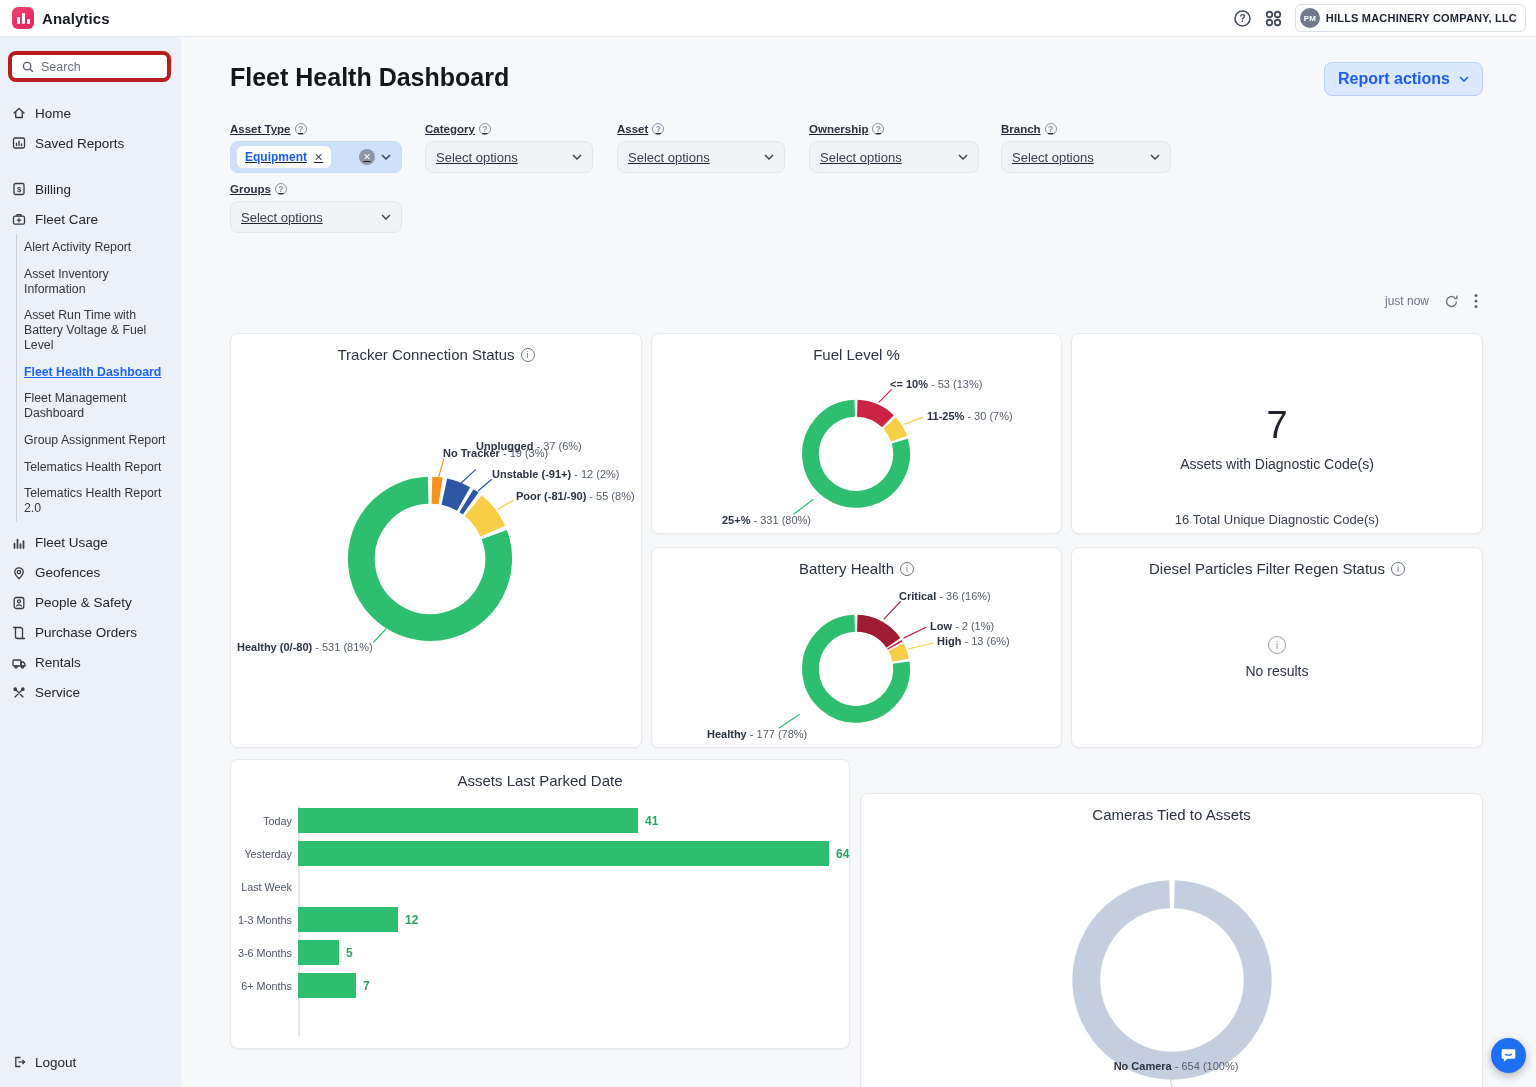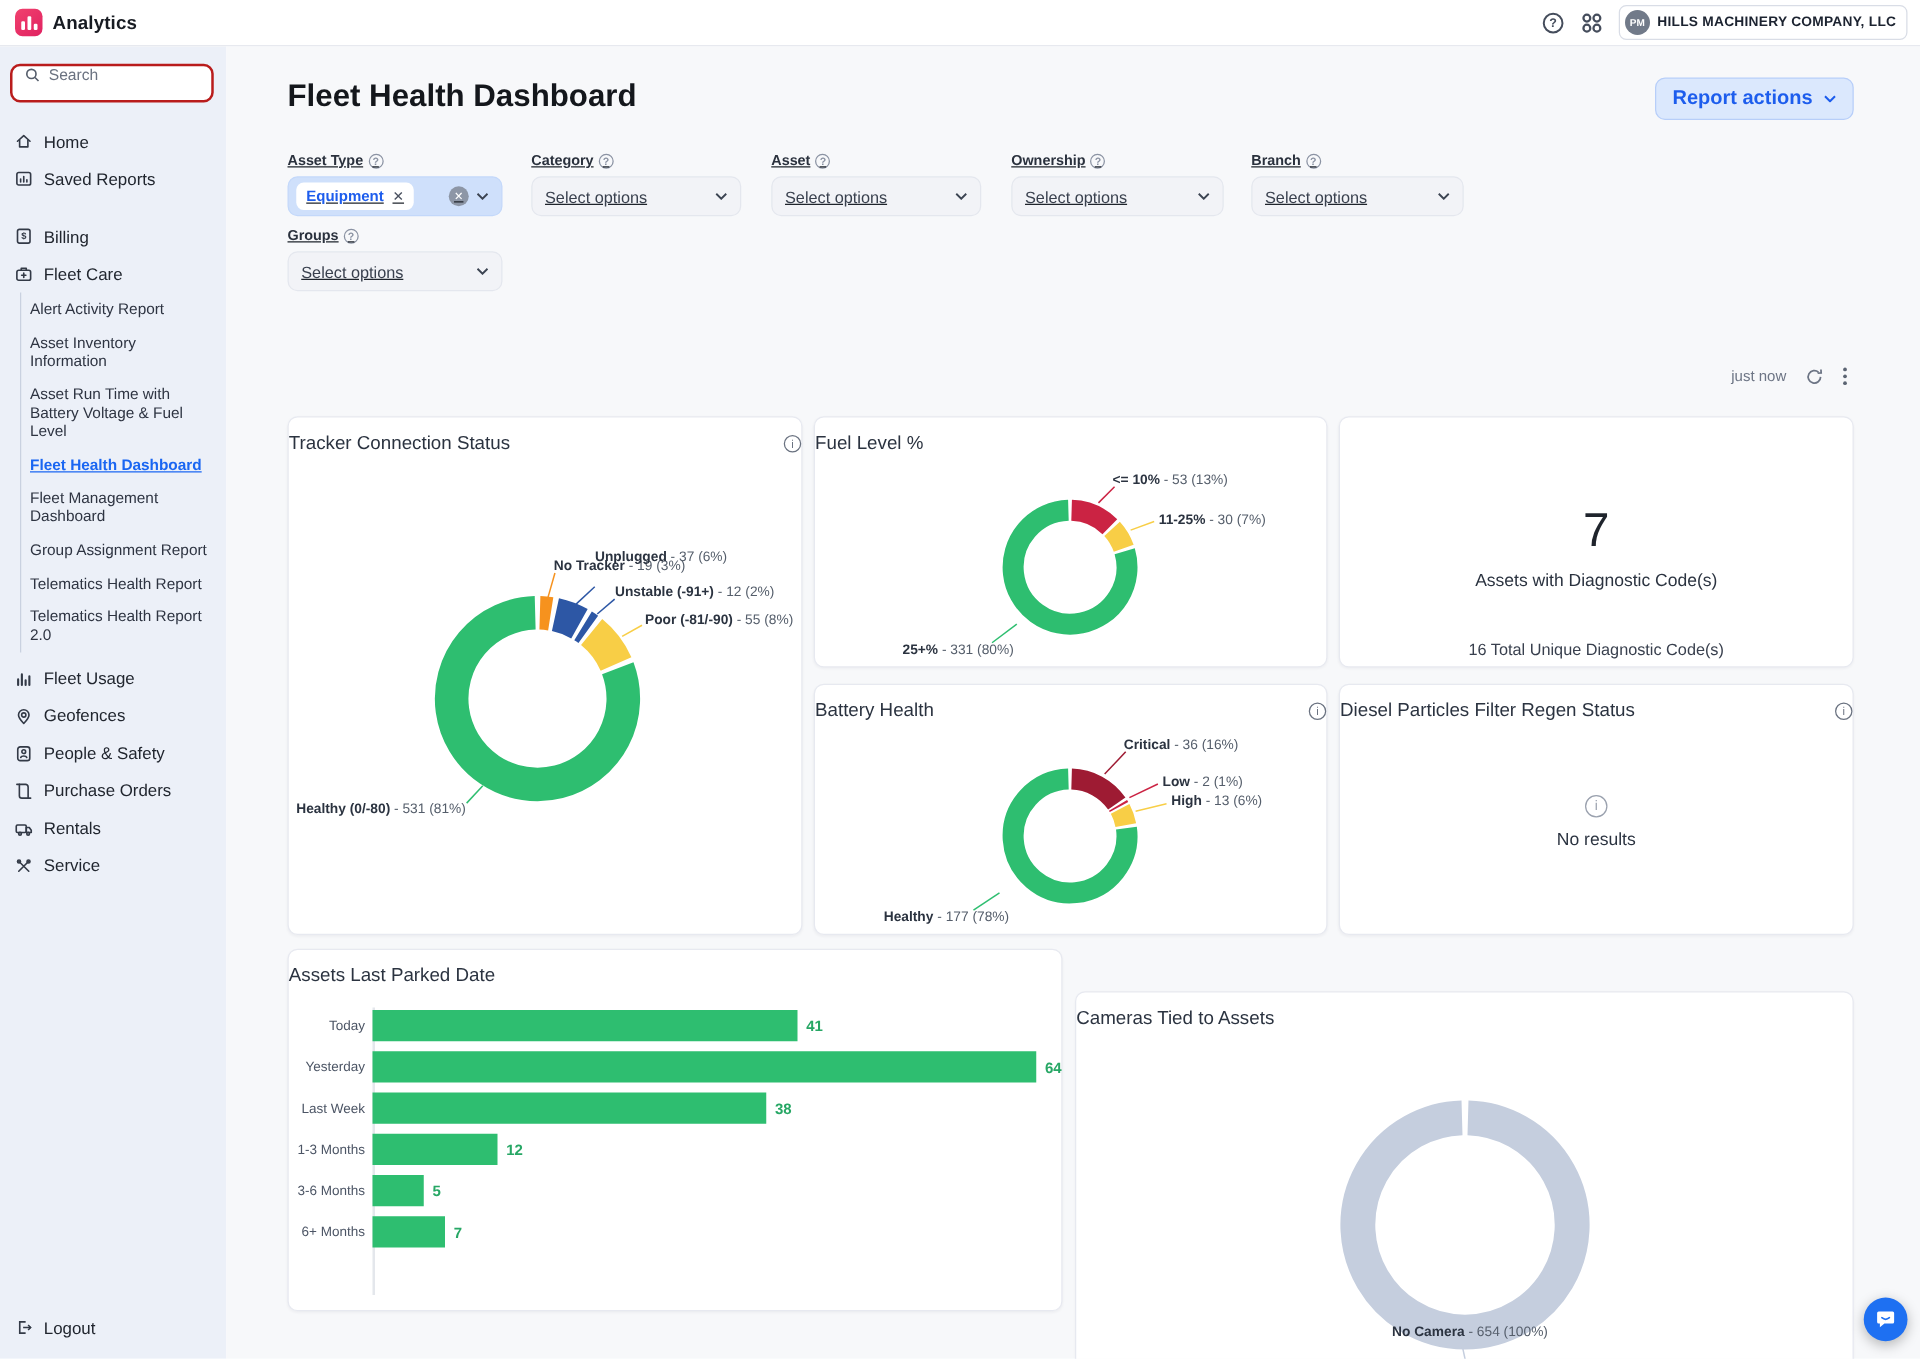--- a/index.html
+++ b/index.html
@@ -13,21 +13,21 @@
   .logo-box i { display:block; width:3px; background:#fff; border-radius:1px; }
   .app-name { font-size:15px; font-weight:700; color:#171b22; margin-left:8px; letter-spacing:.1px; }
   .header-right { display:flex; align-items:center; gap:12px; }
   .hdr-icon { display:flex; align-items:center; cursor:pointer; }
   .company-pill { display:flex; align-items:center; gap:6px; border:1px solid #d9dde6; border-radius:6px; padding:3px 8px 3px 4px; background:#fff; cursor:pointer; }
   .avatar { width:20px; height:20px; border-radius:50%; background:#717a89; color:#fff; font-size:8px; font-weight:700; display:flex; align-items:center; justify-content:center; }
   .company-name { font-size:11px; font-weight:600; color:#1c2330; letter-spacing:.2px; white-space:nowrap; }
 
   
   .sidebar { position:absolute; top:37px; left:0; width:181px; bottom:0; background:#ecf0f8; padding-top:12px; }
-  .search-box { margin:2px 10px 16px 8px; background:#fff; border:2px solid #b91c1c; border-radius:8px; height:31px; display:flex; align-items:flex-start; padding:0 9px; gap:6px; }
+  .search-box { margin:2px 10px 16px 8px; background:#fff; border:4px solid #b91c1c; border-radius:8px; height:31px; display:flex; align-items:center; padding:0 9px; gap:6px; }
   .search-box input { border:none; outline:none; font-size:12.5px; color:#333; width:100%; background:transparent; font-family:inherit; }
   .search-box input::placeholder { color:#6a7280; }
   .s-item { display:flex; gap:8px; align-items:center; padding:7px 12px 7px 11px; font-size:13.5px; color:#21262f; font-weight:500; cursor:pointer; }
   .s-item .ic { width:16px; height:16px; flex:none; display:flex; align-items:center; }
   .s-item.gap-after { margin-bottom:16px; }
   .s-sub-list { margin:0 6px 6px 16px; border-left:1px solid #c9d1e0; }
   .s-sub { padding:6px 6px 6px 7px; font-size:12.3px; color:#2e3442; line-height:1.2; font-weight:400; cursor:pointer; }
   .s-sub.active { color:#1a66f2; font-weight:700; text-decoration:underline; }
   .logout-item { position:absolute; bottom:10px; left:0; right:0; }
 
@@ -56,21 +56,21 @@
 
   .card { position:absolute; background:#fff; border:1px solid #e7e9f0; border-radius:8px; box-shadow:0 1px 2px rgba(20,24,40,.04); }
   #card-tracker { left:49px;  top:296px; width:412px; height:415px; }
   #card-fuel    { left:470px; top:296px; width:411px; height:201px; }
   #card-diag    { left:890px; top:296px; width:412px; height:201px; }
   #card-battery { left:470px; top:510px; width:411px; height:201px; }
   #card-dpf     { left:890px; top:510px; width:412px; height:201px; }
   #card-parked  { left:49px;  top:722px; width:620px; height:290px; }
   #card-camera  { left:679px; top:756px; width:623px; height:364px; }
 
-  .card-title-row { position:absolute; top:12px; left:0; right:0; display:flex; justify-content:space-between; align-items:center; gap:6px; font-size:15px; color:#2b3340; z-index:2; }
+  .card-title-row { position:absolute; top:12px; left:0; right:0; display:flex; justify-content:center; align-items:center; gap:6px; font-size:15px; color:#2b3340; z-index:2; }
   .info-icon { width:14px; height:14px; border:1px solid #6a7280; border-radius:50%; font-size:9px; color:#6a7280; display:flex; align-items:center; justify-content:center; font-style:normal; cursor:pointer; }
 
   .donut-svg { position:absolute; inset:0; width:100%; height:100%; }
   .donut-label { position:absolute; white-space:nowrap; font-size:11px; color:#555e6b; transform:translateY(-50%); z-index:2; }
   .donut-label b { color:#2b3340; font-weight:700; }
   .donut-label.center { transform:translate(-50%,-50%); }
 
   .big-num { position:absolute; top:70px; left:0; right:0; text-align:center; font-size:38px; font-weight:400; color:#1f242c; }
   .stat-label { position:absolute; top:122px; left:0; right:0; text-align:center; font-size:14px; color:#2b3340; }
   .stat-sub { position:absolute; top:178px; left:0; right:0; text-align:center; font-size:13px; color:#39404e; }
@@ -449,24 +449,20 @@
         </div>
         <div class="bar-row">
           <div class="bar-cat">Yesterday</div>
           <div class="bar-track">
             <div class="bar-fill" style="width: 531px; background: rgb(46, 190, 112);"></div>
             <span class="bar-val">64</span>
           </div>
         </div>
         <div class="bar-row">
           <div class="bar-cat">Last Week</div>
-          <div class="bar-track">
-            <div class="bar-fill" style="width: 315px; background: rgb(46, 190, 112);"></div>
-            <span class="bar-val">38</span>
-          </div>
         </div>
         <div class="bar-row">
           <div class="bar-cat">1-3 Months</div>
           <div class="bar-track">
             <div class="bar-fill" style="width: 100px; background: rgb(46, 190, 112);"></div>
             <span class="bar-val">12</span>
           </div>
         </div>
         <div class="bar-row">
           <div class="bar-cat">3-6 Months</div>

